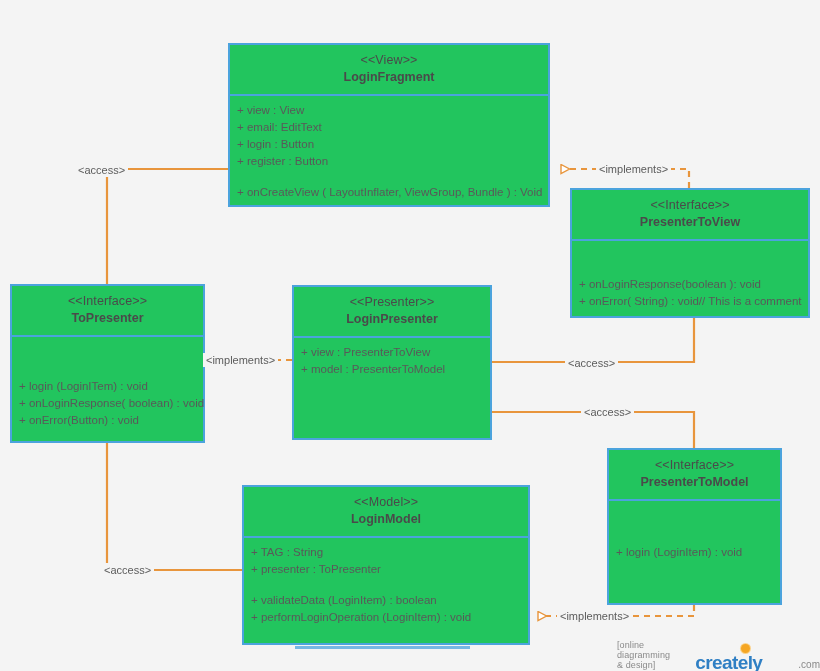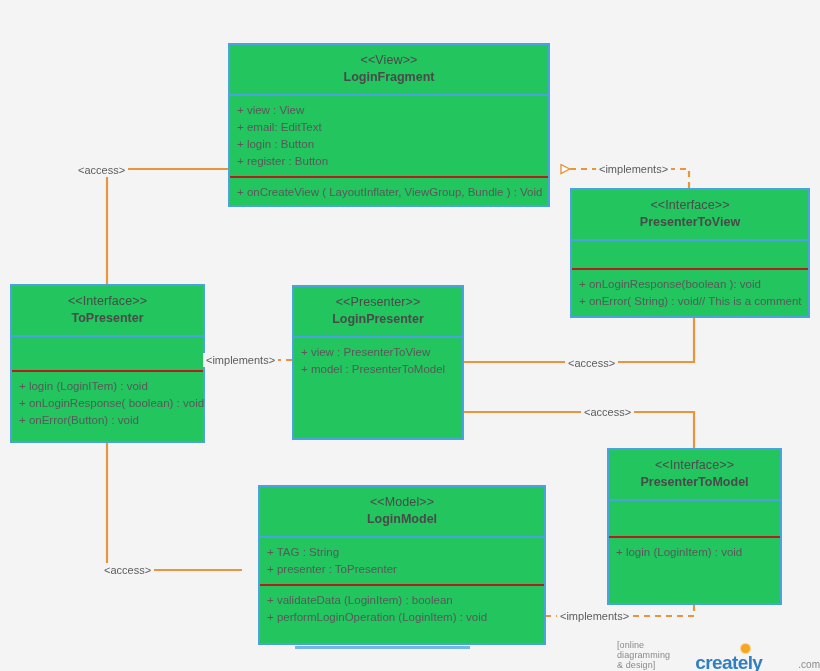--- a/index.html
+++ b/index.html
@@ -50,21 +50,21 @@
     font-size: 12.5px;
     letter-spacing: 0.1px;
   }
   .classname {
     display: block;
     font-size: 12.5px;
     font-weight: bold;
   }
   .uml-compartment {
     padding: 6px 7px 6px 7px;
-    border-bottom: 2px solid #b91c1c;
+    border-bottom: 2px solid #22c55e;
     color: #595959;
     font-size: 11.5px;
     line-height: 1.48;
     box-sizing: border-box;
   }
   .uml-compartment:last-child {
     border-bottom: none;
   }
   .uml-compartment .member {
     white-space: nowrap;
@@ -205,21 +205,21 @@
       <span class="classname">ToPresenter</span>
     </div>
     <div class="uml-compartment" style="height:35px;"></div>
     <div class="uml-compartment grow">
       <div class="member">+ login (LoginITem) : void</div>
       <div class="member">+ onLoginResponse( boolean) : void</div>
       <div class="member">+ onError(Button) : void</div>
     </div>
   </div>
 
-  <div class="uml-box" style="left:292px; top:285px; width:172px; height:155px;">
+  <div class="uml-box" style="left:292px; top:285px; width:200px; height:155px;">
     <div class="uml-header">
       <span class="stereotype">&lt;&lt;Presenter&gt;&gt;</span>
       <span class="classname">LoginPresenter</span>
     </div>
     <div class="uml-compartment grow">
       <div class="member">+ view : PresenterToView</div>
       <div class="member">+ model : PresenterToModel</div>
     </div>
   </div>
 
@@ -227,21 +227,21 @@
     <div class="uml-header">
       <span class="stereotype">&lt;&lt;Interface&gt;&gt;</span>
       <span class="classname">PresenterToModel</span>
     </div>
     <div class="uml-compartment" style="height:37px;"></div>
     <div class="uml-compartment grow">
       <div class="member">+ login (LoginItem) : void</div>
     </div>
   </div>
 
-  <div class="uml-box" style="left:242px; top:485px; width:288px; height:160px;margin-left:16px;">
+  <div class="uml-box" style="left:242px; top:485px; width:288px; height:160px;">
     <div class="uml-header">
       <span class="stereotype">&lt;&lt;Model&gt;&gt;</span>
       <span class="classname">LoginModel</span>
     </div>
     <div class="uml-compartment">
       <div class="member">+ TAG : String</div>
       <div class="member">+ presenter : ToPresenter</div>
     </div>
     <div class="uml-compartment grow">
       <div class="member">+ validateData (LoginItem) : boolean</div>

